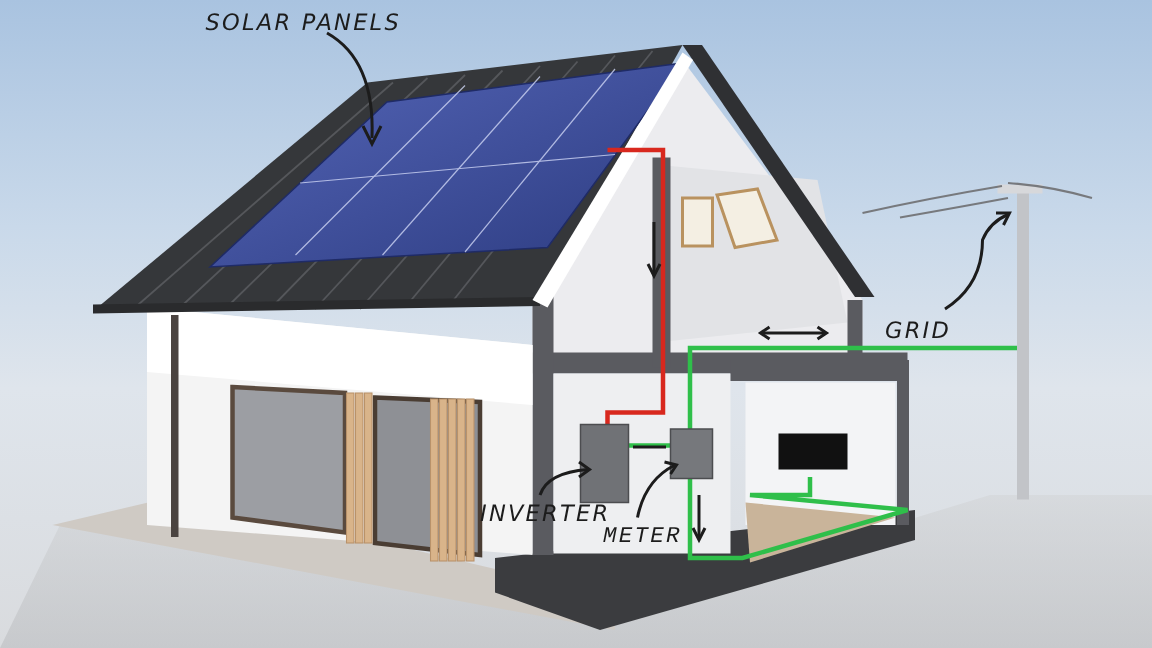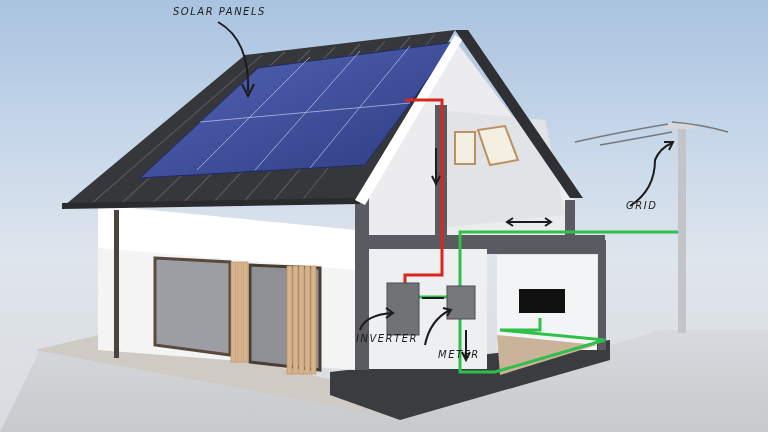--- a/index.html
+++ b/index.html
@@ -1,20 +1,20 @@
 <!DOCTYPE html>
 <html><head>
 <meta charset="utf-8">
 <style>
   html,body{margin:0;padding:0;}
   body{width:768px;height:432px;overflow:hidden;position:relative;
     background:linear-gradient(180deg,#a9c3e0 0%,#c9d9ea 35%,#dfe5ec 60%,#d9dbde 100%);
     font-family:"DejaVu Sans",sans-serif;}
-  .label{position:absolute;font-family:"DejaVu Sans",sans-serif;font-size:10px;
-    letter-spacing:1.5px;color:#1c1c1c;font-style:italic;margin-left:36px;}
+  .label{position:absolute;font-family:"DejaVu Sans",sans-serif;font-size:15px;
+    letter-spacing:1.5px;color:#1c1c1c;font-style:italic;}
   svg{position:absolute;left:0;top:0;}
 </style>
 </head>
 <body>
 
 <svg width="768" height="432" viewBox="0 0 768 432">
   <defs>
     <linearGradient id="panelG" x1="0" y1="0" x2="1" y2="1">
       <stop offset="0" stop-color="#5566b8"></stop>
         <stop offset="1" stop-color="#2c3b80"></stop>
@@ -118,15 +118,15 @@
     <path d="M432,176 L436,184 L440,176"></path>
     <line x1="466" y1="330" x2="466" y2="358"></line>
     <path d="M462,352 L466,360 L470,352"></path>
     <line x1="508" y1="222" x2="550" y2="222"></line>
     <path d="M513,218 L507,222 L513,226 M545,218 L551,222 L545,226"></path>
     <line x1="422" y1="298" x2="444" y2="298"></line>
   </g>
 </svg>
 
 <div class="label" style="left:137px;top:6px;">SOLAR PANELS</div>
-<div class="label" style="left:590px;top:200px;">GRID</div>
+<div class="label" style="left:590px;top:211px;">GRID</div>
 <div class="label" style="left:320px;top:333px;">INVERTER</div>
-<div class="label" style="left:402px;top:349px;">METER</div>
+<div class="label" style="left:402px;top:349px;font-family:Liberation Mono, monospace;">METER</div>
 
 </body></html>

